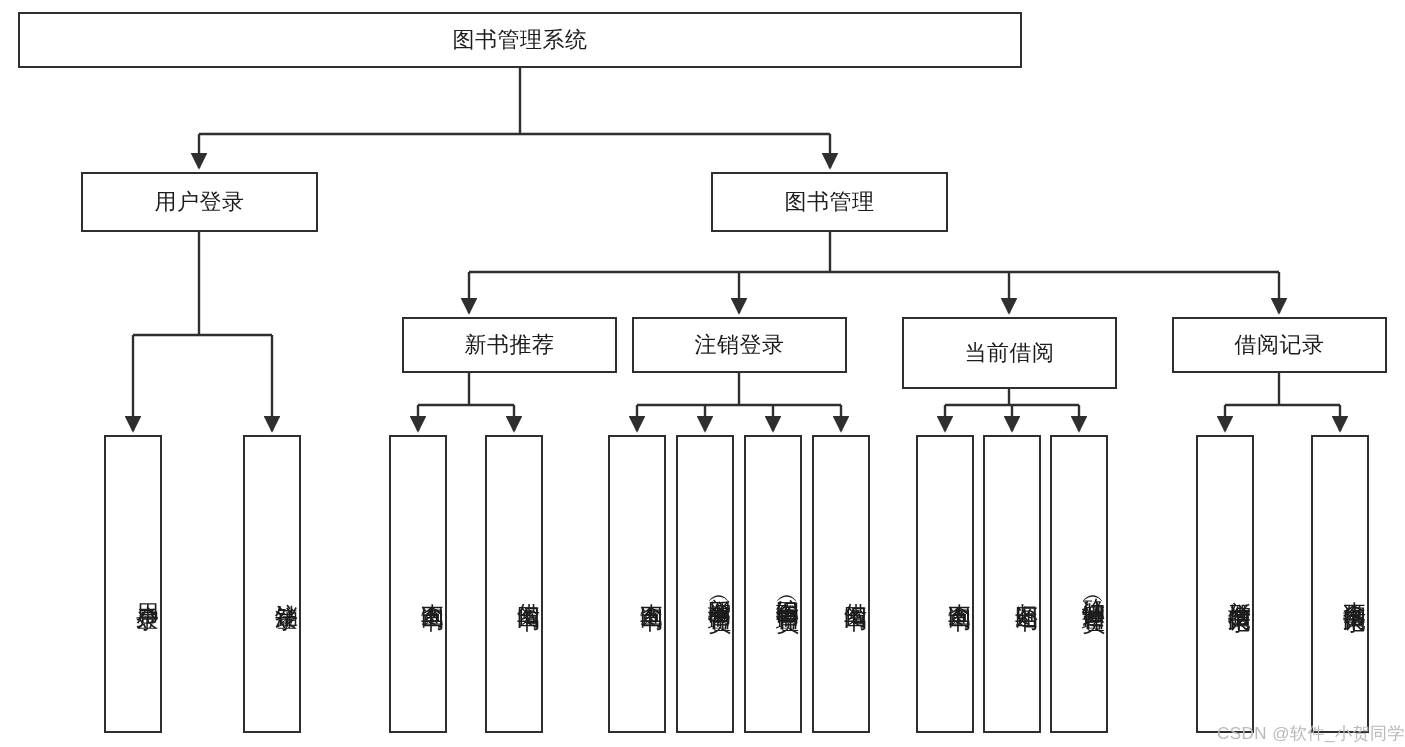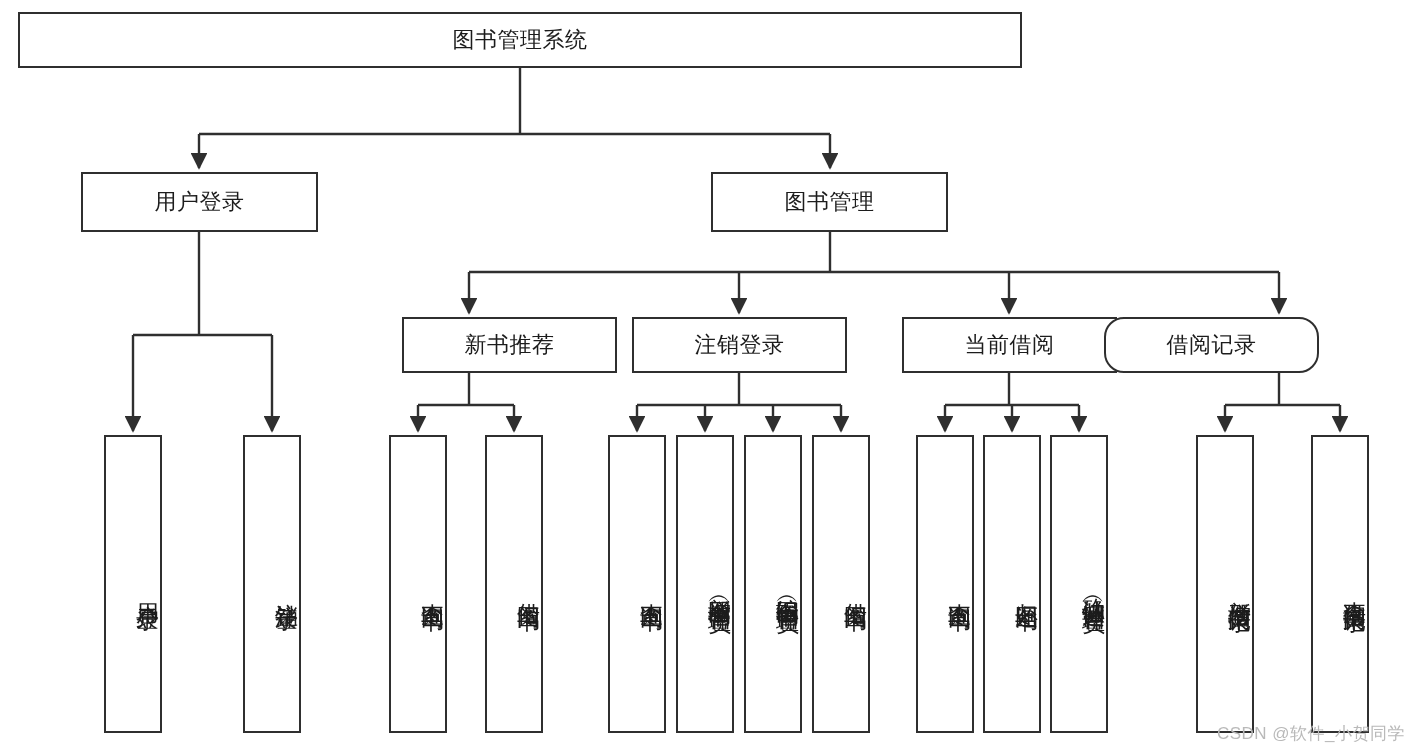--- a/index.html
+++ b/index.html
@@ -136,24 +136,24 @@
   <div class="node horizontal" style="left:711px; top:172px; width:237px; height:60px;">
     <span class="label">图书管理</span>
   </div>
 
   <div class="node horizontal" style="left:362px; top:317px; width:215px; height:56px;margin-left:40px;">
     <span class="label">新书推荐</span>
   </div>
   <div class="node horizontal" style="left:632px; top:317px; width:215px; height:56px;">
     <span class="label">注销登录</span>
   </div>
-  <div class="node horizontal" style="left:902px; top:317px; width:215px; height:56px;">
+  <div class="node horizontal" style="left:902px; top:317px; width:215px; height:72px;">
     <span class="label">当前借阅</span>
   </div>
-  <div class="node horizontal" style="left:1104px; top:317px; width:215px; height:56px;border-radius:20px;">
+  <div class="node horizontal" style="left:1172px; top:317px; width:215px; height:56px;">
     <span class="label">借阅记录</span>
   </div>
 
   <div class="node vertical" style="left:104px; top:435px; width:58px; height:298px;">
     <span class="label">用户登录</span>
   </div>
   <div class="node vertical" style="left:243px; top:435px; width:58px; height:298px;">
     <span class="label">注销登录</span>
   </div>
   <div class="node vertical" style="left:389px; top:435px; width:58px; height:298px;">

